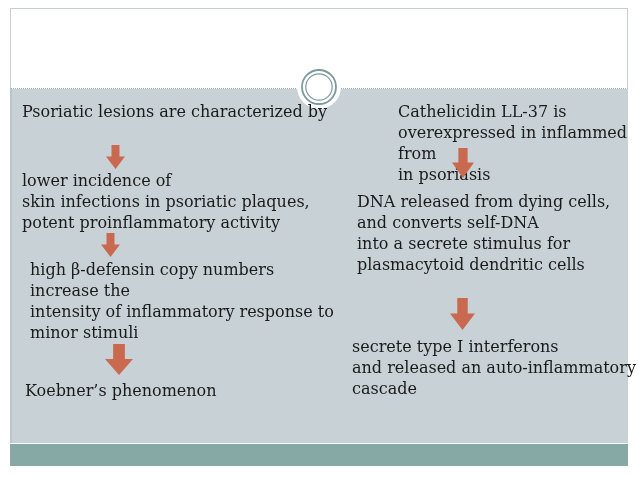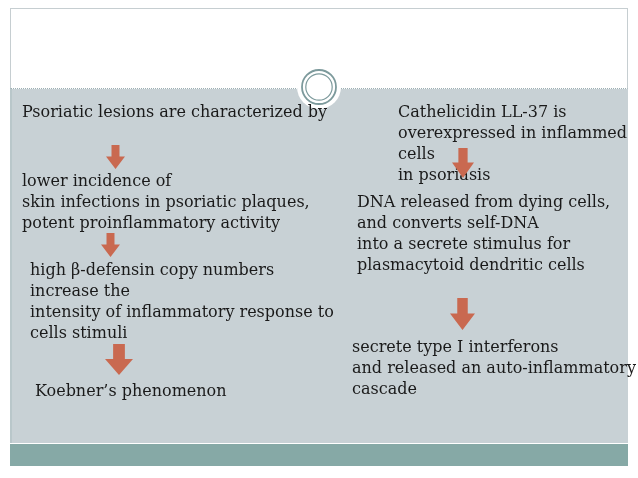--- a/index.html
+++ b/index.html
@@ -66,36 +66,36 @@
   <div class="arrow" style="left:101px; top:233px; width:19px; height:24px;">
     <svg viewBox="0 0 20 28" preserveAspectRatio="none">
         <path d="M5.8 0 H14.2 V13.5 H20 L10 28 L0 13.5 H5.8 Z" fill="currentColor"></path>
       </svg>
   </div>
 
   <div class="tblock" style="left:30px; top:259px;">
     <div class="line">high β-defensin copy numbers</div>
     <div class="line">increase the</div>
     <div class="line">intensity of inflammatory response to</div>
-    <div class="line">cells stimuli</div>
+    <div class="line">minor stimuli</div>
   </div>
 
   <div class="arrow" style="left:105px; top:344px; width:28px; height:31px;">
     <svg viewBox="0 0 20 28" preserveAspectRatio="none">
         <path d="M5.8 0 H14.2 V13.5 H20 L10 28 L0 13.5 H5.8 Z" fill="currentColor"></path>
       </svg>
   </div>
 
-  <div class="tblock" style="left:25px; top:380px;margin-left:10px;">
+  <div class="tblock" style="left:25px; top:380px;">
     <div class="line">Koebner’s phenomenon</div>
   </div>
 
   <div class="tblock" style="left:363px; top:101px;margin-left:35px;">
     <div class="line">Cathelicidin LL-37 is</div>
-    <div class="line">overexpressed in inflammed cells</div>
+    <div class="line">overexpressed in inflammed from</div>
     <div class="line">in psoriasis</div>
   </div>
 
   <div class="arrow" style="left:452px; top:148px; width:22px; height:30px;">
     <svg viewBox="0 0 20 28" preserveAspectRatio="none">
         <path d="M5.8 0 H14.2 V13.5 H20 L10 28 L0 13.5 H5.8 Z" fill="currentColor"></path>
       </svg>
   </div>
 
   <div class="tblock" style="left:357px; top:191px;">

